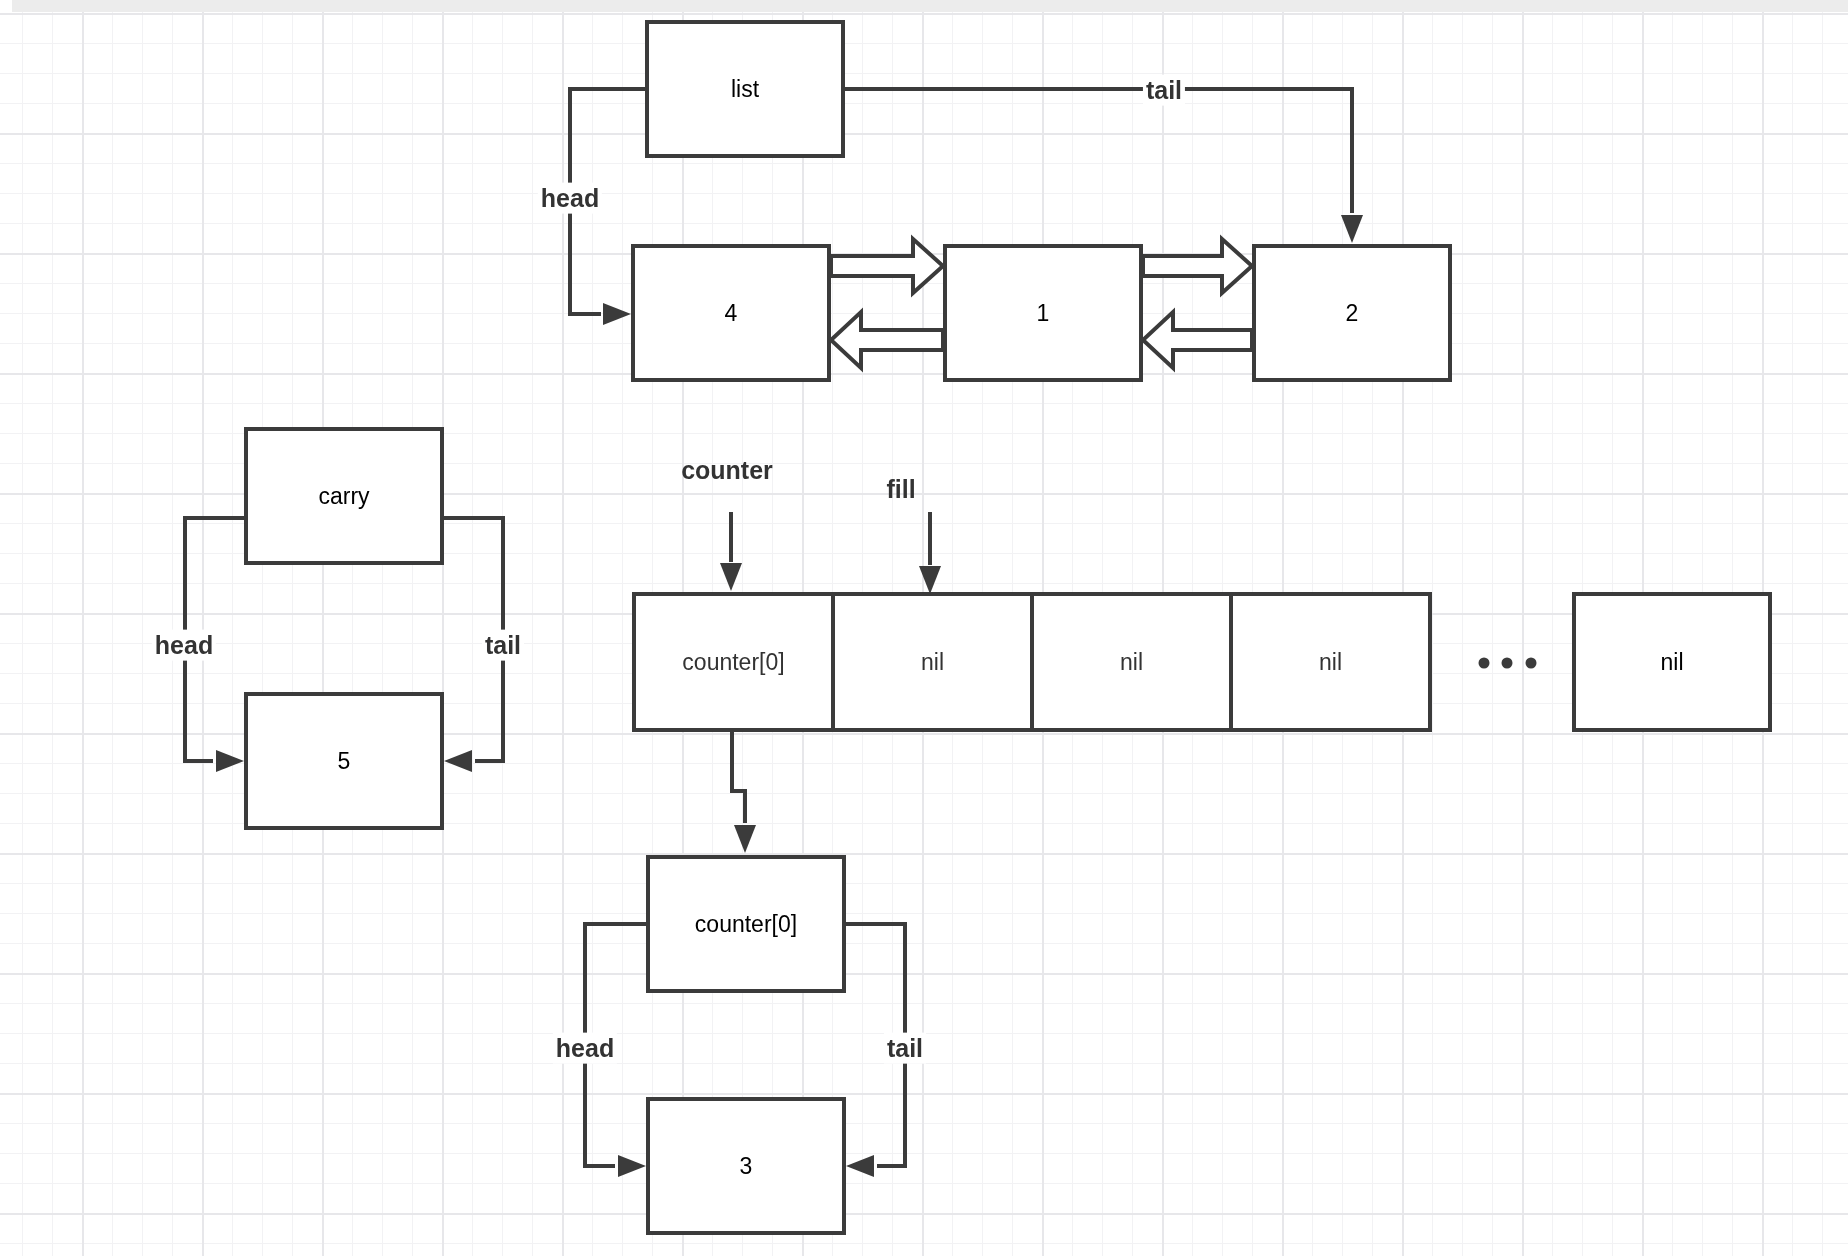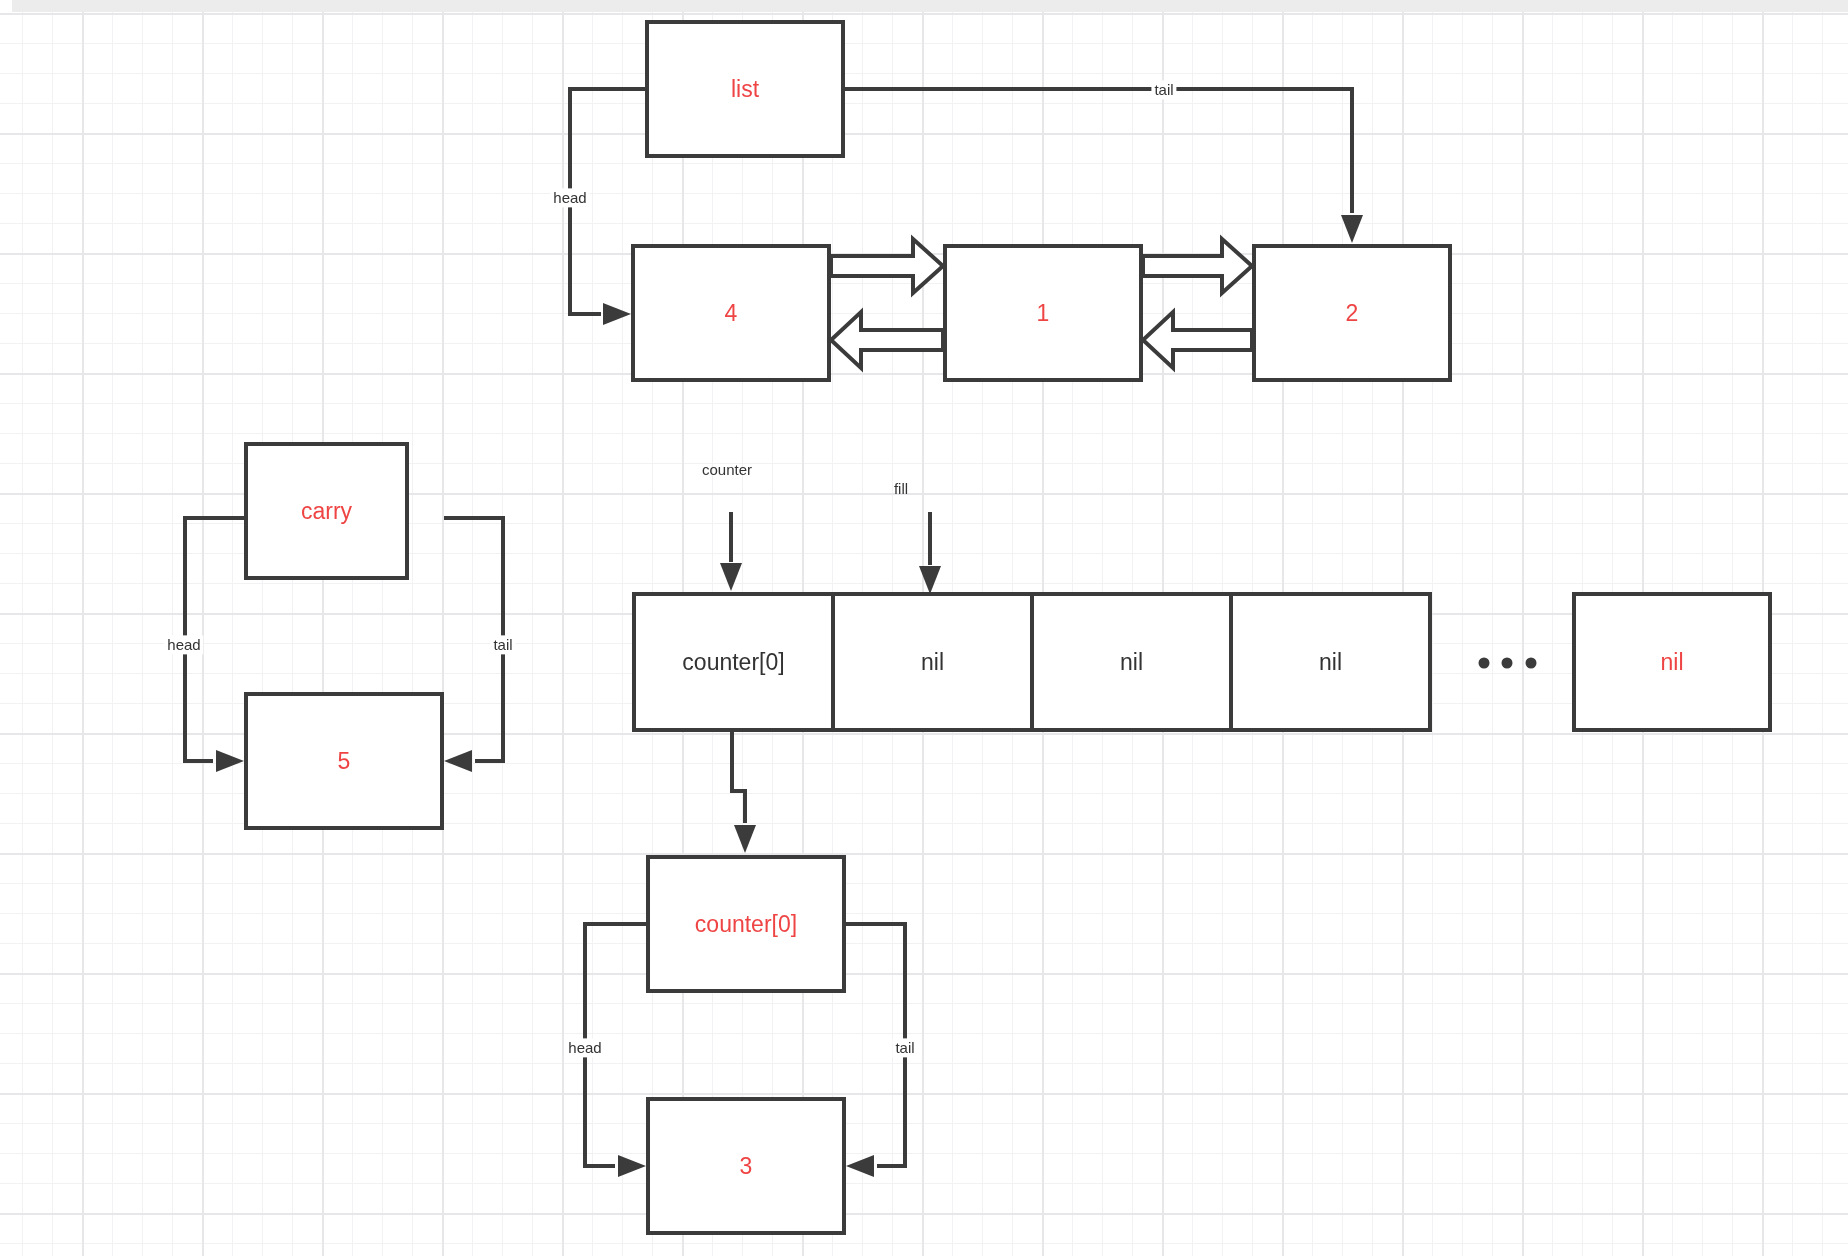--- a/index.html
+++ b/index.html
@@ -20,21 +20,21 @@
   .topbar{
     position:absolute;left:12px;top:0;right:0;height:12px;
     background:#ececec;
   }
   .box{
     position:absolute;
     box-sizing:border-box;
     border:4px solid #3b3b3b;
     background:#ffffff;
     display:flex;align-items:center;justify-content:center;
-    color:#ef4444;font-size:23px;line-height:1;
+    color:#000000;font-size:23px;line-height:1;
     z-index:3;
   }
   .array{
     position:absolute;
     box-sizing:border-box;
     border:4px solid #3b3b3b;
     background:#ffffff;
     display:flex;
     z-index:3;
   }
@@ -42,24 +42,25 @@
     flex:1 1 0;
     box-sizing:border-box;
     display:flex;align-items:center;justify-content:center;
     color:#333333;font-size:23px;line-height:1;
   }
   .array .cell + .cell{ border-left:4px solid #3b3b3b; }
   .lbl{
     position:absolute;
     transform:translate(-50%,-50%);
     background:#ffffff;
-    color:#333333;font-size:15px;line-height:1.15;
+    color:#333333;font-size:25px;line-height:1.15;
     padding:1px 3px;
     white-space:nowrap;
     z-index:5;
+    font-weight:bold;
   }
   .lbl.nobg{ background:transparent; }
   svg.wires{
     position:absolute;left:0;top:0;z-index:4;
     pointer-events:none;
   }
   svg.wires path.line{ fill:none;stroke:#3b3b3b;stroke-width:4; }
   svg.wires path.head{ fill:#3b3b3b;stroke:none; }
   svg.wires path.block{ fill:#ffffff;stroke:#3b3b3b;stroke-width:4;stroke-linejoin:miter; }
   svg.wires circle.dot{ fill:#3b3b3b; }
@@ -83,21 +84,21 @@
     <span>1</span>
   </div>
 
   <div class="box" style="left:1252px;top:244px;width:200px;height:138px;">
     <span>2</span>
   </div>
 
   <div class="lbl" style="left:570px;top:198px;">head</div>
   <div class="lbl" style="left:1164px;top:90px;">tail</div>
 
-  <div class="box" style="left:244px;top:442px;width:165px;height:138px;">
+  <div class="box" style="left:244px;top:427px;width:200px;height:138px;">
     <span>carry</span>
   </div>
 
   <div class="box" style="left:244px;top:692px;width:200px;height:138px;">
     <span>5</span>
   </div>
 
   <div class="lbl" style="left:184px;top:645px;">head</div>
   <div class="lbl" style="left:503px;top:645px;">tail</div>
 

